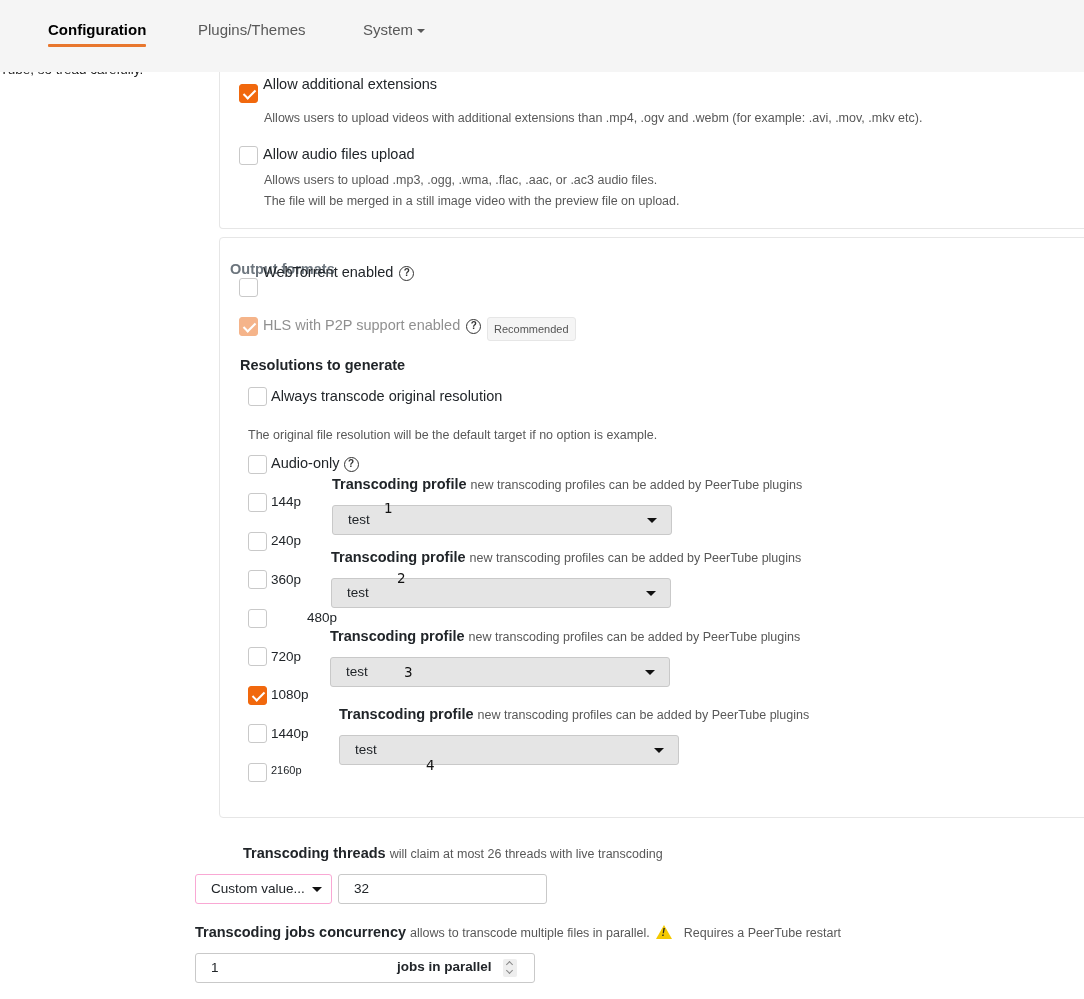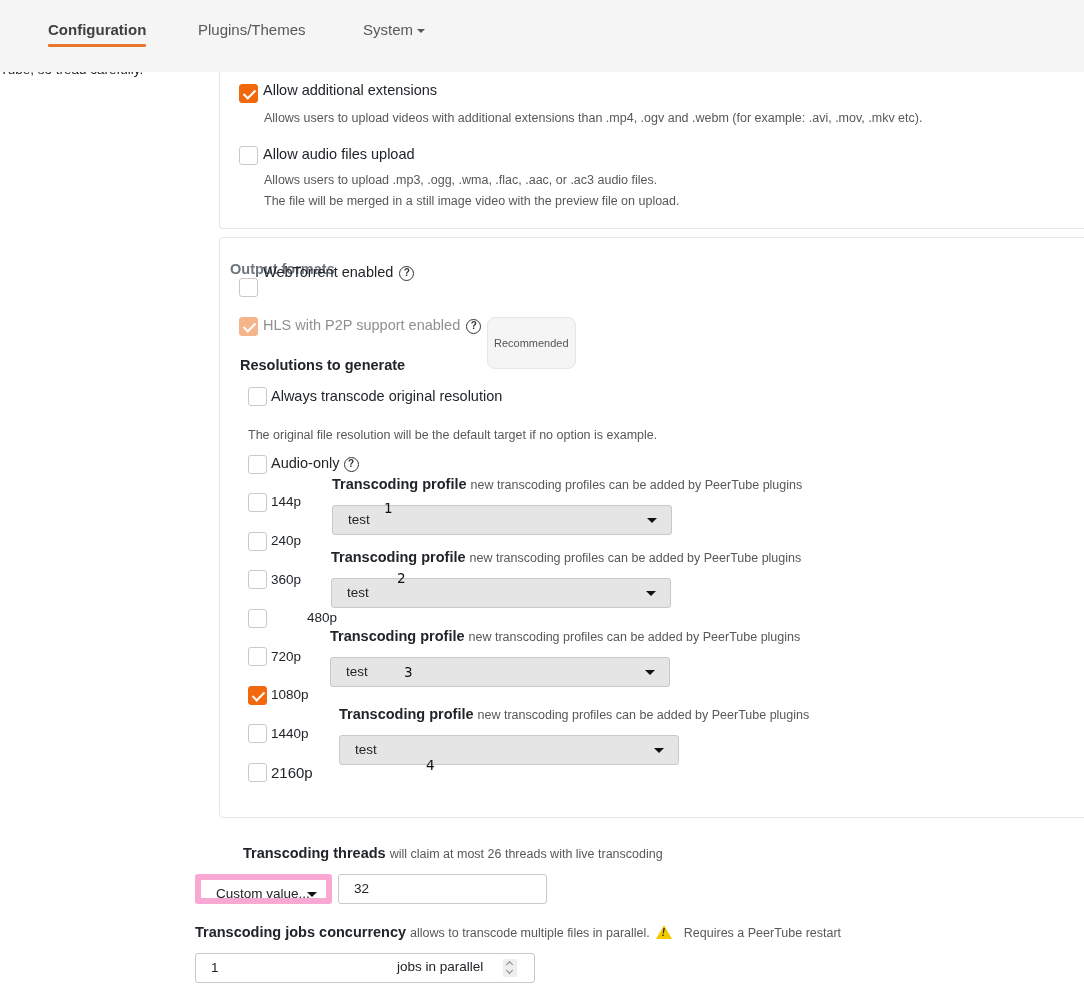--- a/index.html
+++ b/index.html
@@ -1,41 +1,41 @@
 <!DOCTYPE html>
 <html><head>
 <meta charset="utf-8">
 <style>
   * { box-sizing: border-box; margin: 0; padding: 0; }
   html, body { width: 1084px; height: 999px; overflow: hidden; background: #fff; }
   body { font-family: "Liberation Sans", "DejaVu Sans", sans-serif; color: #212529; position: relative; font-size: 14px; }
 
   .topnav { position: absolute; left: 0; top: 0; width: 1084px; height: 72px; background: #f5f5f5; z-index: 5; }
   .topnav .tab { position: absolute; top: 20px; font-size: 15px; color: #585858; line-height: 20px; cursor: pointer; }
-  .topnav .tab.active { color: #404040; font-weight: bold; }
+  .topnav .tab.active { color: #000000; font-weight: bold; }
   .topnav .tab.active::after { content: ""; position: absolute; left: 0; right: 0; bottom: -7px; height: 3px; background: #e8772e; border-radius: 1px; }
   .topnav .caret { display: inline-block; width: 0; height: 0; border-left: 4px solid transparent; border-right: 4px solid transparent; border-top: 4px solid #585858; vertical-align: middle; margin-left: 4px; }
 
   .left-note { position: absolute; left: 0; top: 62px; font-size: 13.5px; color: #222; }
 
   .card { position: absolute; border: 1px solid #e6e6e6; border-radius: 4px; background: #fff; }
   .card-top { left: 219px; top: 40px; width: 880px; height: 189px; border-top: none; }
   .card-output { left: 219px; top: 237px; width: 880px; height: 581px; }
 
   .cb { position: absolute; width: 19px; height: 19px; border: 1px solid #c9c9c9; border-radius: 3px; background: #fff; cursor: pointer; }
   .cb.checked { background: #f1680d; border-color: #f1680d; }
   .cb.checked.disabled { background: #f5b48a; border-color: #f5b48a; }
   .cb.checked::after { content: ""; position: absolute; left: 6px; top: 2px; width: 5px; height: 10px; border-right: 2px solid #fff; border-bottom: 2px solid #fff; transform: rotate(45deg); }
 
   .lbl { position: absolute; font-size: 14.5px; color: #212529; white-space: nowrap; }
   .lbl.disabled { color: #909090; }
   .desc { position: absolute; font-size: 12.5px; color: #585858; white-space: nowrap; line-height: 20px; }
 
   .help { display: inline-block; width: 15px; height: 15px; border: 1.5px solid #333; border-radius: 50%; font-size: 10px; line-height: 12px; text-align: center; font-weight: bold; margin-left: 6px; vertical-align: 1px; color: #333; }
-  .badge { position: absolute; font-size: 11px; color: #555; background: #f5f5f5; border: 1px solid #e6e6e6; border-radius: 8px; padding: 19px 6px; }
+  .badge { position: absolute; font-size: 11px; color: #555; background: #f5f5f5; border: 1px solid #e6e6e6; border-radius: 3px; padding: 5px 6px; }
 
   .section-title { position: absolute; font-size: 14.5px; font-weight: bold; color: #6c757d; }
   .subtitle { position: absolute; font-size: 14.5px; font-weight: bold; color: #212529; }
 
   .profile-head { position: absolute; white-space: nowrap; }
   .profile-head b { font-size: 14.5px; color: #212529; }
   .profile-head span { font-size: 12.5px; color: #585858; margin-left: 4px; }
 
   .select { position: absolute; width: 340px; height: 30px; border: 1px solid #c9c9c9; border-radius: 3px; background: #e5e5e5; cursor: pointer; }
   .select .val { position: absolute; left: 15px; top: 6px; font-size: 13.5px; color: #212529; }
@@ -43,42 +43,42 @@
   .annot { position: absolute; font-size: 13.5px; color: #111; font-family: "DejaVu Sans", sans-serif; }
 
   .field-head { position: absolute; white-space: nowrap; }
   .field-head b { font-size: 14.5px; color: #212529; }
   .field-head span { font-size: 12.5px; color: #585858; margin-left: 4px; }
   .warn { display: inline-block; width: 0; height: 0; border-left: 8px solid transparent; border-right: 8px solid transparent; border-bottom: 14px solid #f4c900; position: relative; vertical-align: -2px; margin: 0 4px 0 6px; }
   .warn::after { content: "!"; position: absolute; left: -2px; top: 2px; font-size: 10px; font-weight: bold; color: #222; }
 
   .input { position: absolute; height: 30px; border: 1px solid #c9c9c9; border-radius: 3px; background: #fff; }
   .input .val { position: absolute; left: 15px; top: 6px; font-size: 13.5px; color: #212529; }
-  .custom-sel { position: absolute; left: 195px; top: 874px; width: 137px; height: 30px; border: 6px solid #f9a8d4; border-radius: 3px; background: #fff; cursor: pointer; }
+  .custom-sel { position: absolute; left: 195px; top: 874px; width: 137px; height: 30px; border: 1px solid #f9a8d4; border-radius: 3px; background: #fff; cursor: pointer; }
   .custom-sel .val { position: absolute; left: 15px; top: 6px; font-size: 13.5px; color: #212529; }
   .custom-sel .arr { position: absolute; right: 9px; top: 12px; width: 0; height: 0; border-left: 5px solid transparent; border-right: 5px solid transparent; border-top: 5px solid #111; }
   .suffix { position: absolute; font-size: 13.5px; color: #212529; }
   .spinner { position: absolute; width: 14px; height: 18px; background: #eee; border-radius: 2px; }
   .spinner::before { content: ""; position: absolute; left: 4px; top: 3px; width: 4px; height: 4px; border-left: 1px solid #888; border-top: 1px solid #888; transform: rotate(45deg); }
   .spinner::after { content: ""; position: absolute; left: 4px; top: 9px; width: 4px; height: 4px; border-right: 1px solid #888; border-bottom: 1px solid #888; transform: rotate(45deg); }
 </style>
 </head>
 <body>
 
 <div class="topnav">
   <div class="tab active" style="left:48px;">Configuration</div>
   <div class="tab" style="left:198px;">Plugins/Themes</div>
   <div class="tab" style="left:363px;"><span>System</span><span class="caret"></span></div>
 </div>
 
 <div class="left-note">Tube, so tread carefully.</div>
 
 <div class="card card-top"></div>
 <div class="cb checked" style="left:239px; top:84px;"></div>
-<div class="lbl" style="left:263px; top:82px;">Allow additional extensions</div>
+<div class="lbl" style="left:263px; top:76px;">Allow additional extensions</div>
 <div class="desc" style="left:264px; top:108px;">Allows users to upload videos with additional extensions than .mp4, .ogv and .webm (for example: .avi, .mov, .mkv etc).</div>
 
 <div class="cb" style="left:239px; top:146px;"></div>
 <div class="lbl" style="left:263px; top:146px;">Allow audio files upload</div>
 <div class="desc" style="left:264px; top:170px;">Allows users to upload .mp3, .ogg, .wma, .flac, .aac, or .ac3 audio files.</div>
 <div class="desc" style="left:264px; top:191px;">The file will be merged in a still image video with the preview file on upload.</div>
 
 <div class="card card-output"></div>
 <div class="section-title" style="left:230px; top:261px;">Output formats</div>
 
@@ -106,21 +106,21 @@
 <div class="lbl" style="left:271px; top:572px; font-size:13.5px;">360p</div>
 <div class="cb" style="left:248px; top:609px;"></div>
 <div class="lbl" style="left:271px; top:610px; font-size:13.5px;margin-left:36px;">480p</div>
 <div class="cb" style="left:248px; top:647px;"></div>
 <div class="lbl" style="left:271px; top:649px; font-size:13.5px;">720p</div>
 <div class="cb checked" style="left:248px; top:686px;"></div>
 <div class="lbl" style="left:271px; top:687px; font-size:13.5px;">1080p</div>
 <div class="cb" style="left:248px; top:724px;"></div>
 <div class="lbl" style="left:271px; top:726px; font-size:13.5px;">1440p</div>
 <div class="cb" style="left:248px; top:763px;"></div>
-<div class="lbl" style="left:271px; top:764px; font-size:15px;">2160p</div>
+<div class="lbl" style="left:271px; top:764px; font-size:11px;">2160p</div>
 
 <div class="profile-head" style="left:332px; top:476px;"><b>Transcoding profile</b><span>new transcoding profiles can be added by PeerTube plugins</span></div>
 <div class="select" style="left:332px; top:505px;">
     <span class="val">test</span>
     <span class="arr"></span>
   </div>
 <div class="annot" style="left:384px; top:500px;">1</div>
 
 <div class="profile-head" style="left:331px; top:549px;"><b>Transcoding profile</b><span>new transcoding profiles can be added by PeerTube plugins</span></div>
 <div class="select" style="left:331px; top:578px;">
@@ -149,14 +149,14 @@
     <span class="arr"></span>
   </div>
 <div class="input" style="left:338px; top:874px; width:209px;">
     <span class="val">32</span>
   </div>
 
 <div class="field-head" style="left:195px; top:924px;"><b>Transcoding jobs concurrency</b><span>allows to transcode multiple files in parallel.</span><i class="warn"></i><span style="margin-left:8px;">Requires a PeerTube restart</span></div>
 <div class="input" style="left:195px; top:953px; width:340px;">
     <span class="val">1</span>
   </div>
-<div class="suffix" style="left:397px; top:959px;">jobs in parallel</div>
+<div class="suffix" style="left:397px; top:959px;font-weight:bold;">jobs in parallel</div>
 <div class="spinner" style="left:503px; top:959px;"></div>
 
 </body></html>

